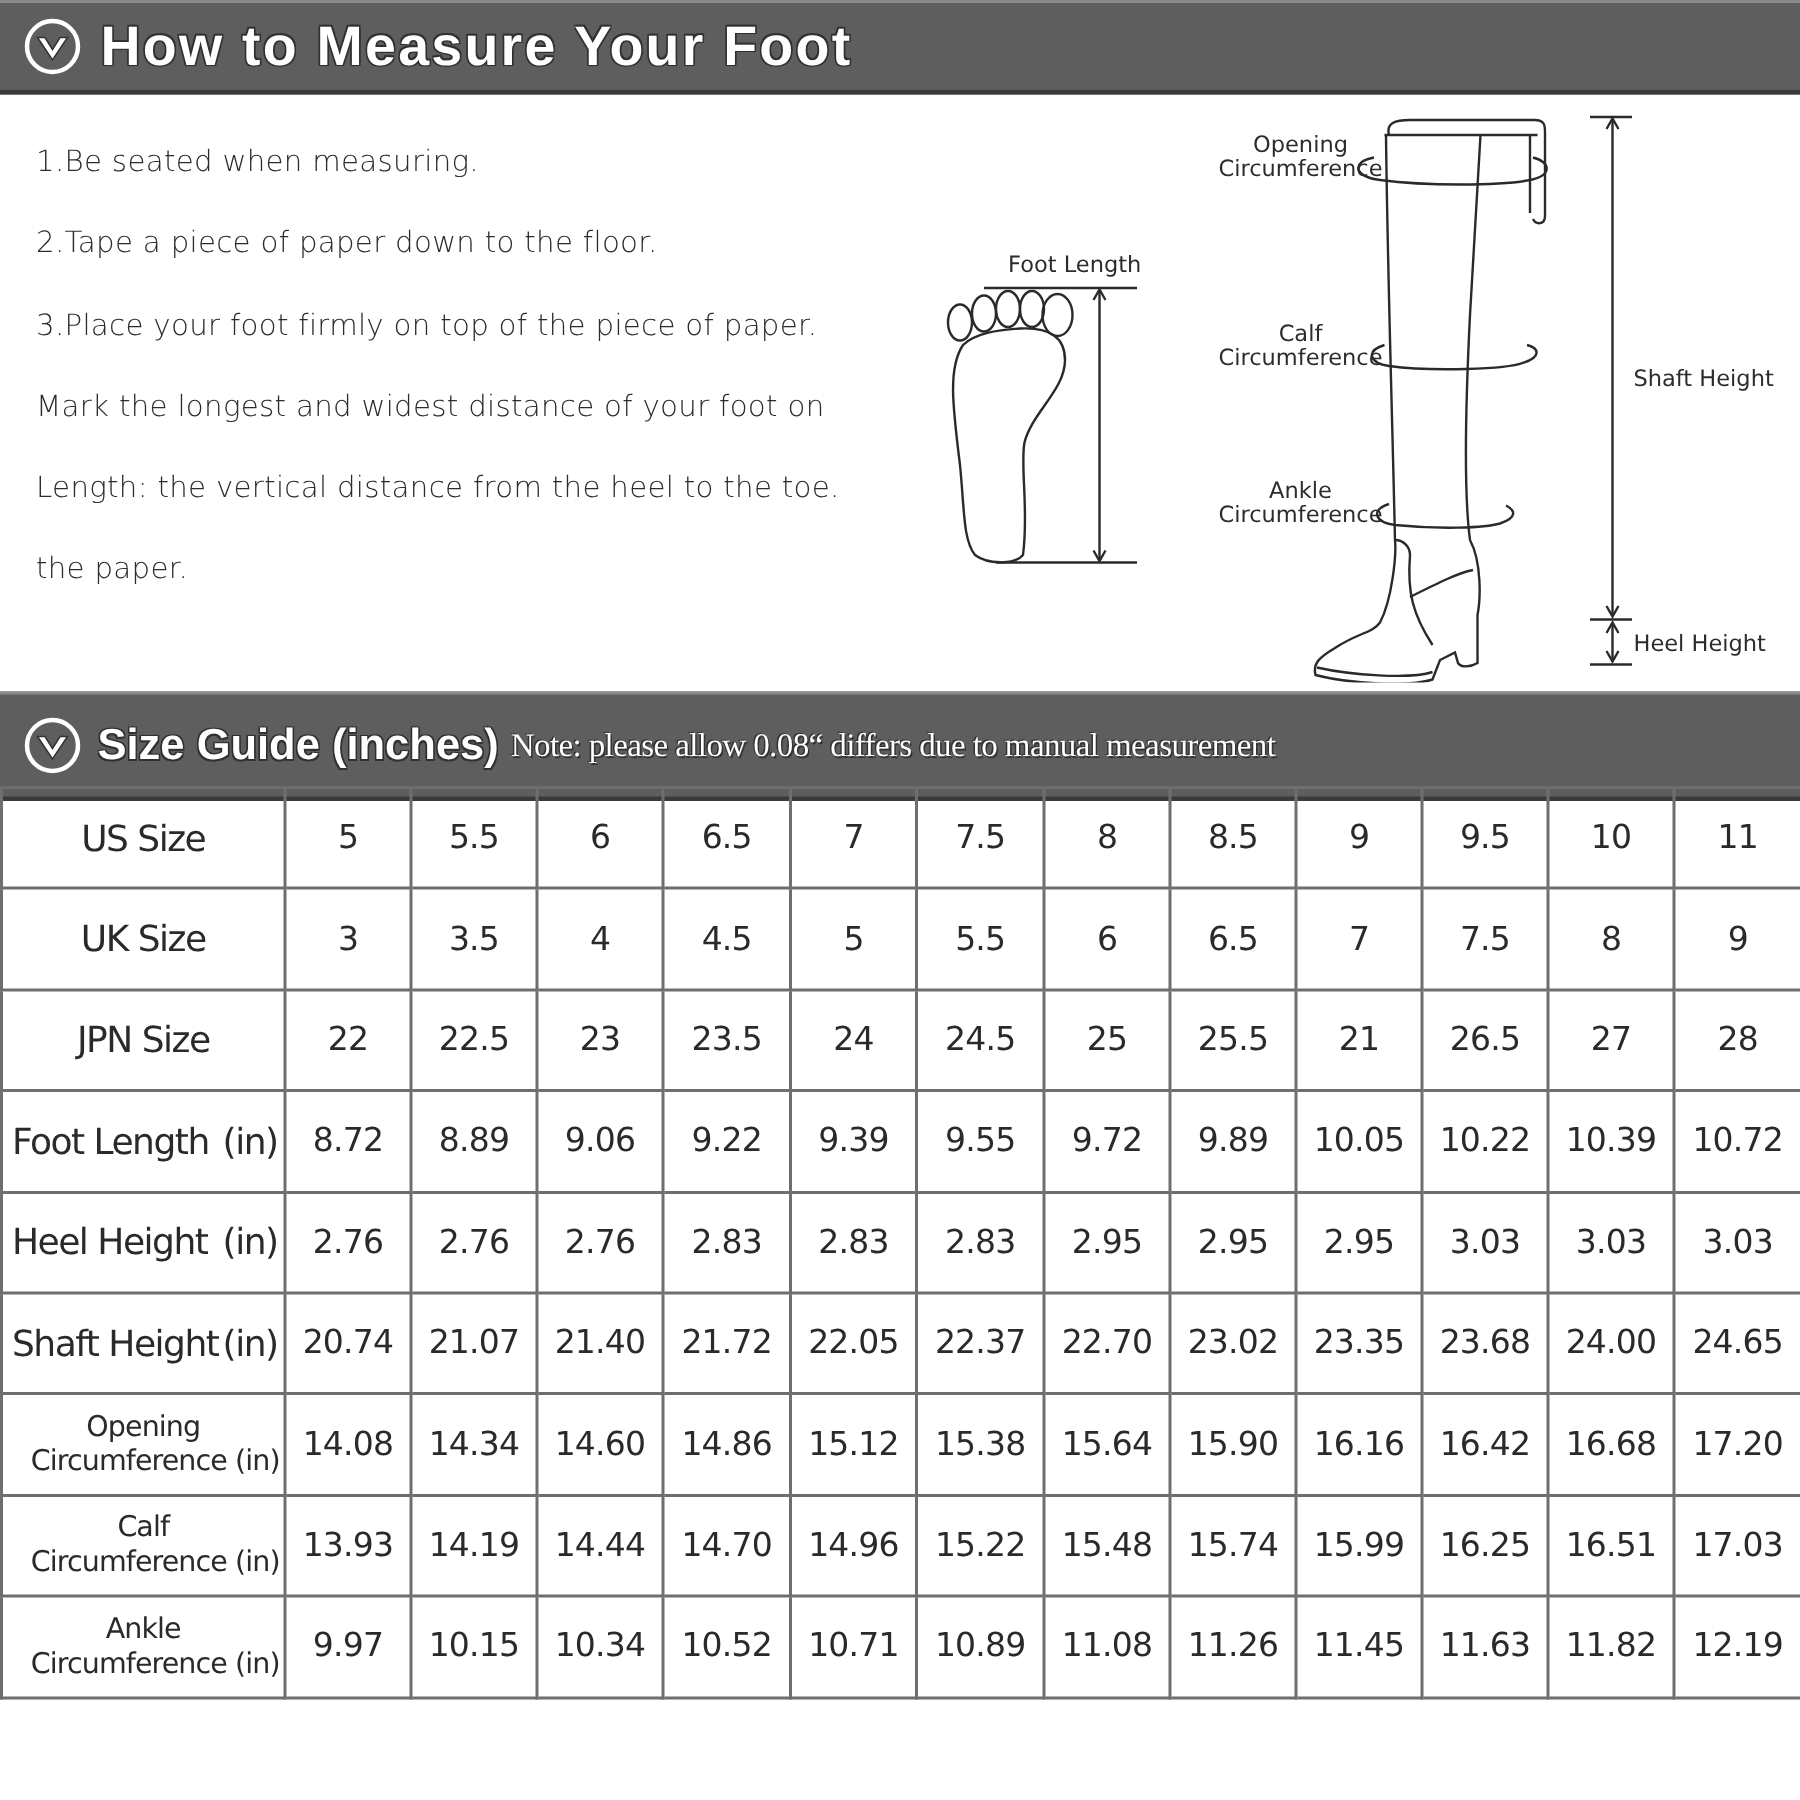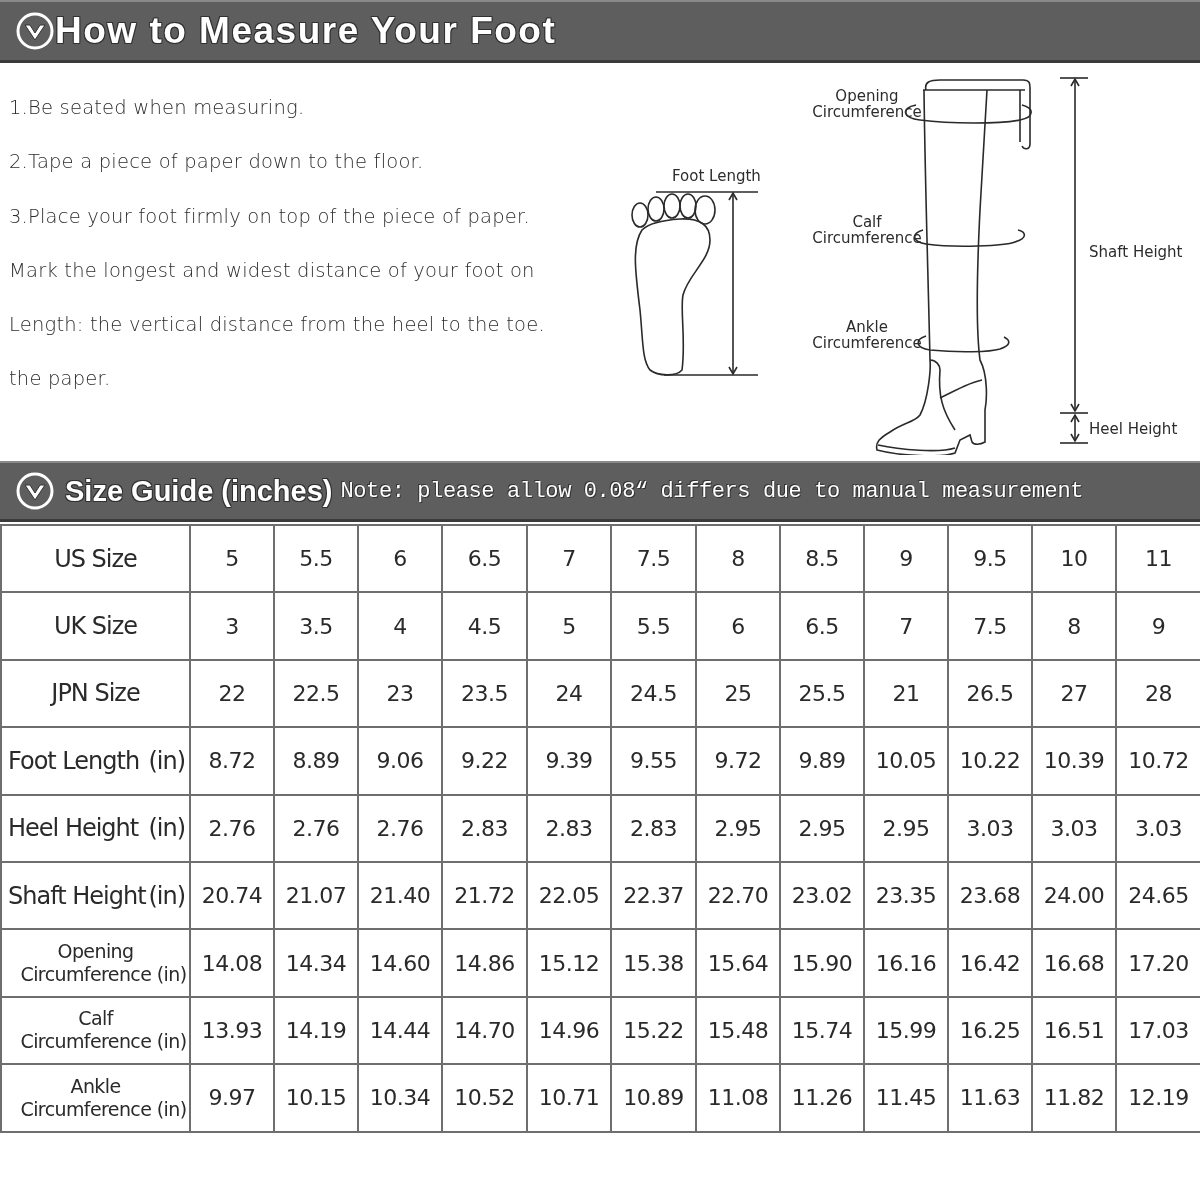--- a/index.html
+++ b/index.html
@@ -7,35 +7,35 @@
   body { position: relative; font-family: "DejaVu Sans", sans-serif; color: #2a2a2a; }
 
   .banner {
     position: absolute; left: 0; width: 1200px;
     background: #5e5e5e;
     border-top: 2px solid #8a8a8a;
     border-bottom: 3px solid #3a3a3a;
     display: flex; align-items: center;
   }
   .banner-1 { top: 0; height: 63px; }
-  .banner-2 { top: 461px; height: 61px; }
+  .banner-2 { top: 461px; height: 73px; }
   .banner .chev-icon { margin-left: 15px; width: 40px; height: 40px; flex: none; }
   .banner-title {
     color: #ffffff; font-family: "Liberation Sans", sans-serif; font-weight: bold;
-    font-size: 37px; letter-spacing: 1.5px;
+    font-size: 37px; margin-left: 12px; letter-spacing: 1.5px;
     text-shadow: 0 0 1px #222, 1px 1px 0 #333, -1px -1px 0 #333, 1px -1px 0 #333, -1px 1px 0 #333;
   }
   .banner-2 .banner-title { font-size: 29px; letter-spacing: 0; margin-left: 10px; }
   .banner-note {
-    color: #ffffff; font-family: Liberation Mono, monospace; font-size: 22px;
+    color: #ffffff; font-family: Liberation Serif, serif; font-size: 22px;
     margin-left: 8px; letter-spacing: -0.4px;
     text-shadow: 1px 1px 0 #333, -1px -1px 0 #333;
   }
 
-  .instructions { position: absolute; left: 9px; top: 96px; width: 600px; }
+  .instructions { position: absolute; left: 24px; top: 96px; width: 600px; }
   .instr-line {
     height: 54.3px; font-size: 19.5px; color: #2c2c2c; letter-spacing: 0.2px;
     white-space: nowrap; font-family: "DejaVu Sans", sans-serif; font-weight: 300;
   }
 
   .diagram { position: absolute; left: 620px; top: 70px; width: 580px; height: 385px; }
   .diagram svg { position: absolute; left: 0; top: 0; }
   .dlabel {
     position: absolute; font-size: 15px; color: #2c2c2c; text-align: center;
     line-height: 16px; font-family: "DejaVu Sans", sans-serif; white-space: nowrap;

